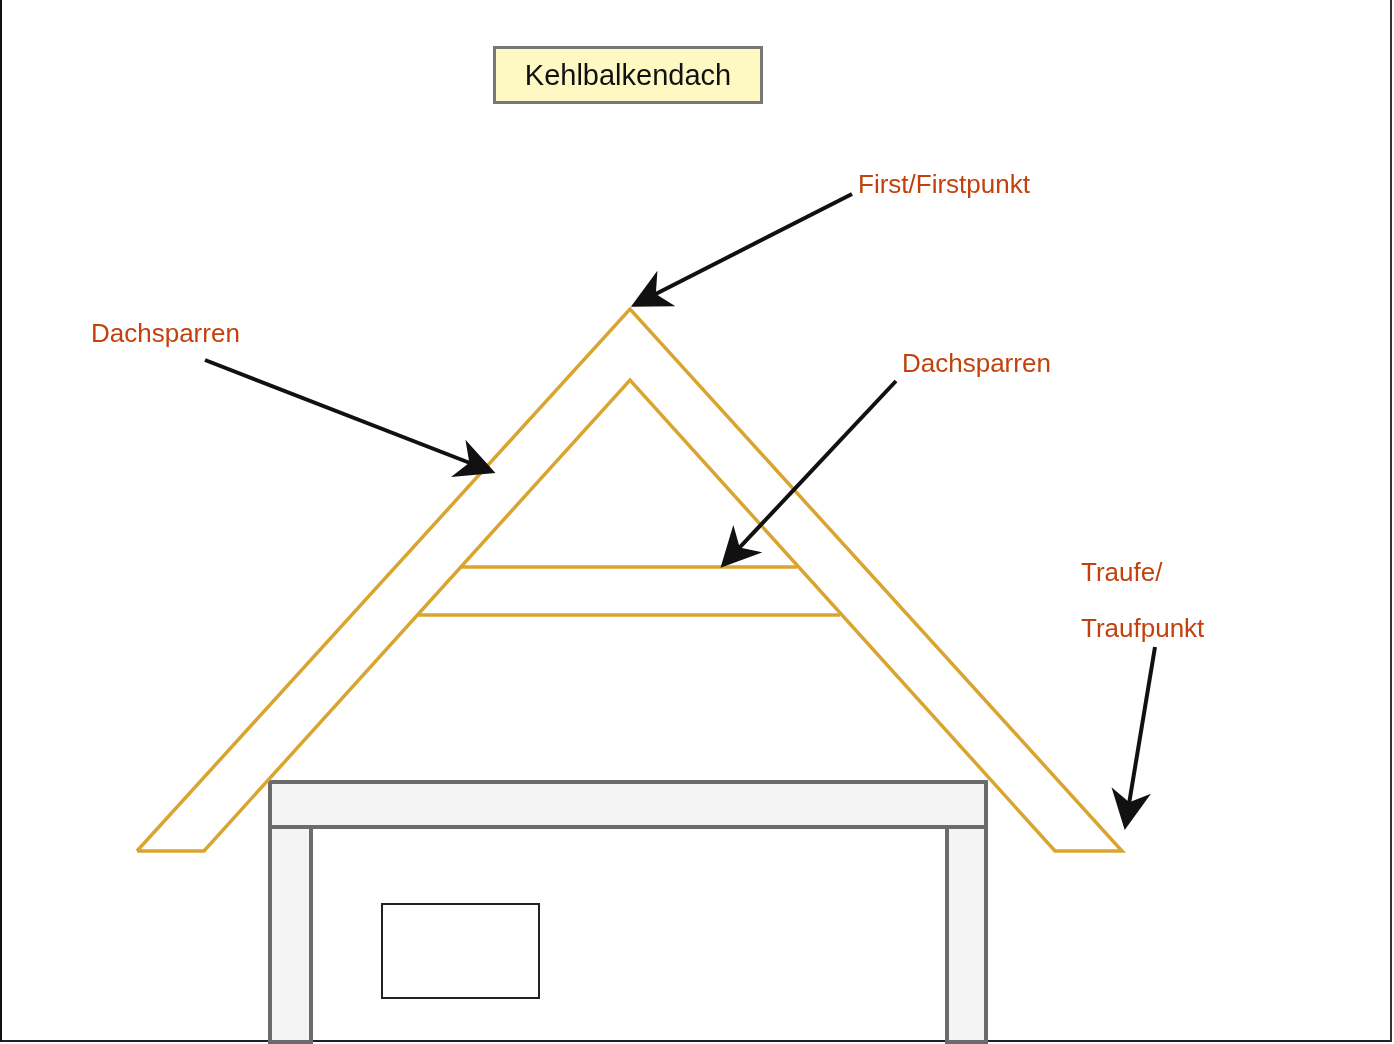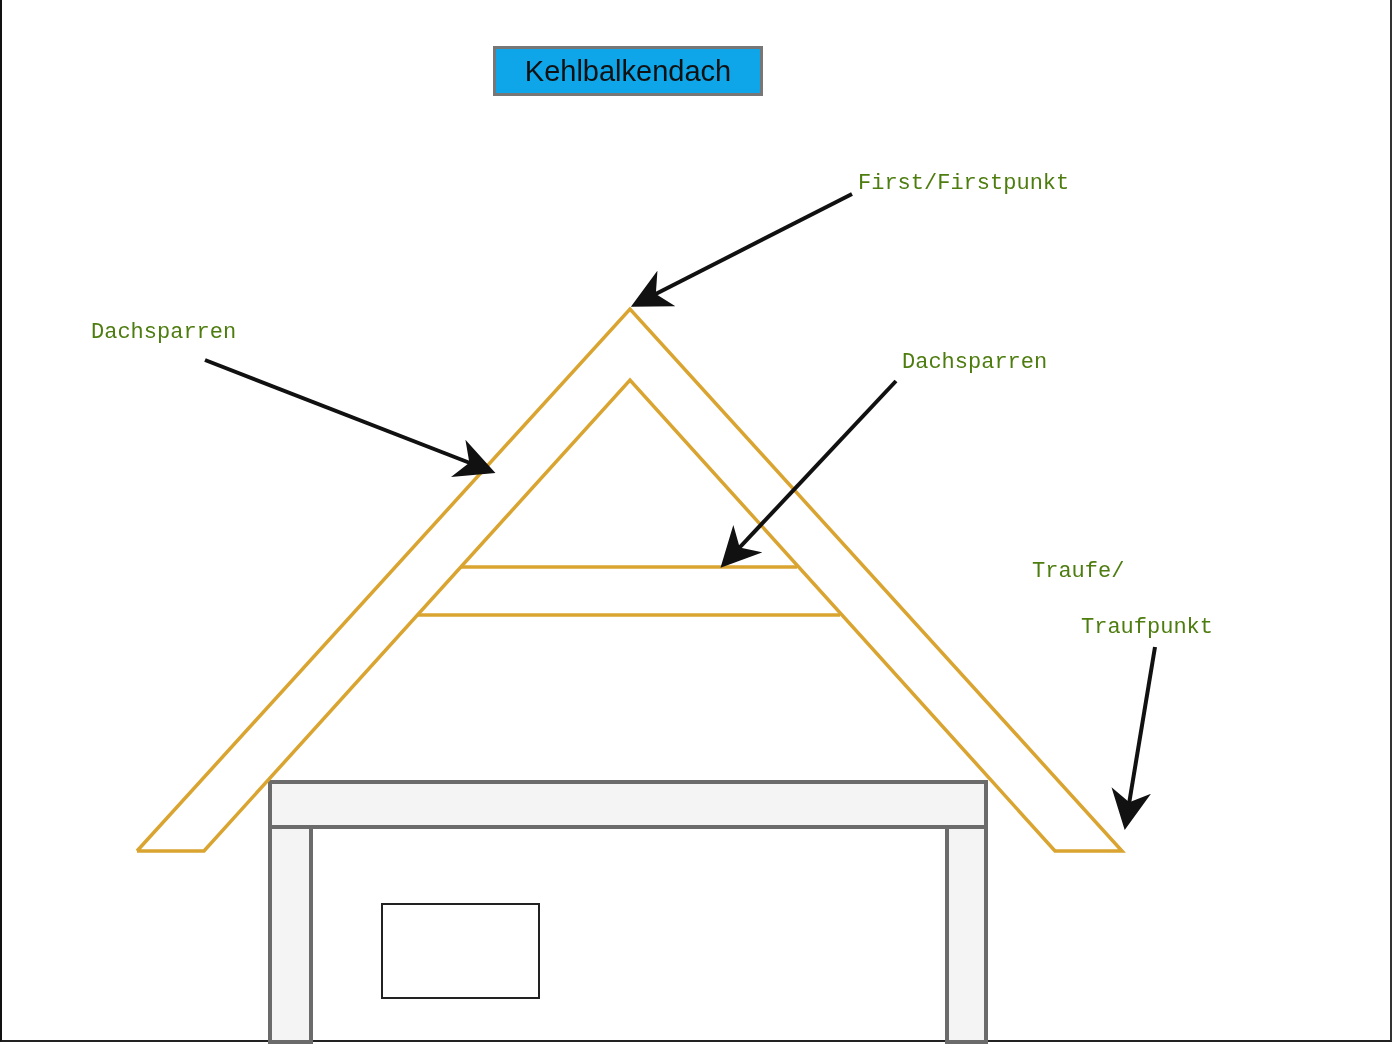--- a/index.html
+++ b/index.html
@@ -1,20 +1,20 @@
 <!DOCTYPE html>
 <html><head>
   <meta charset="utf-8">
   <style>
     html, body { margin: 0; padding: 0; background: #ffffff; }
     body { width: 1394px; height: 1044px; overflow: hidden; position: relative; font-family: "Liberation Sans", sans-serif; }
     .frame { position: absolute; left: 0; top: 0; width: 1392px; height: 1042px; border-left: 2px solid #111; border-right: 2px solid #333; border-bottom: 2px solid #222; box-sizing: border-box; }
     svg.diagram { position: absolute; left: 0; top: 0; width: 1394px; height: 1044px; }
-    .title-box { position: absolute; left: 493px; top: 46px; width: 270px; height: 50px; box-sizing: border-box; border: 3px solid #777; background: #0ea5e9; display: flex; align-items: center; justify-content: center; font-size: 29px; color: #111; }
-    .label { position: absolute; font-size: 22px; color: #4d7c0f; line-height: 40px; white-space: nowrap; font-family: Liberation Mono, monospace; }
+    .title-box { position: absolute; left: 493px; top: 46px; width: 270px; height: 58px; box-sizing: border-box; border: 3px solid #777; background: #fef9c3; display: flex; align-items: center; justify-content: center; font-size: 29px; color: #111; }
+    .label { position: absolute; font-size: 26px; color: #c2410c; line-height: 40px; white-space: nowrap; }
   </style>
 </head>
 <body>
 
 <div class="frame"></div>
 
 <svg class="diagram" viewBox="0 0 1394 1044">
   <defs>
     <marker id="arrowhead" markerWidth="10" markerHeight="10" refX="8" refY="5" orient="auto" markerUnits="strokeWidth">
       <path d="M0,0 L10,5 L0,10 L3,5 Z" fill="#111"></path>
@@ -40,14 +40,14 @@
     <line x1="896" y1="381" x2="726" y2="562" marker-end="url(#arrowhead)"></line>
     <line x1="1155" y1="647" x2="1126" y2="822" marker-end="url(#arrowhead)"></line>
   </g>
 </svg>
 
 <div class="title-box">Kehlbalkendach</div>
 
 <div class="label" style="left:858px; top:164px;">First/Firstpunkt</div>
 <div class="label" style="left:91px; top:313px;">Dachsparren</div>
 <div class="label" style="left:902px; top:343px;">Dachsparren</div>
-<div class="label" style="left:1032px; top:552px;">Traufe/</div>
+<div class="label" style="left:1081px; top:552px;">Traufe/</div>
 <div class="label" style="left:1081px; top:608px;">Traufpunkt</div>
 
 </body></html>

